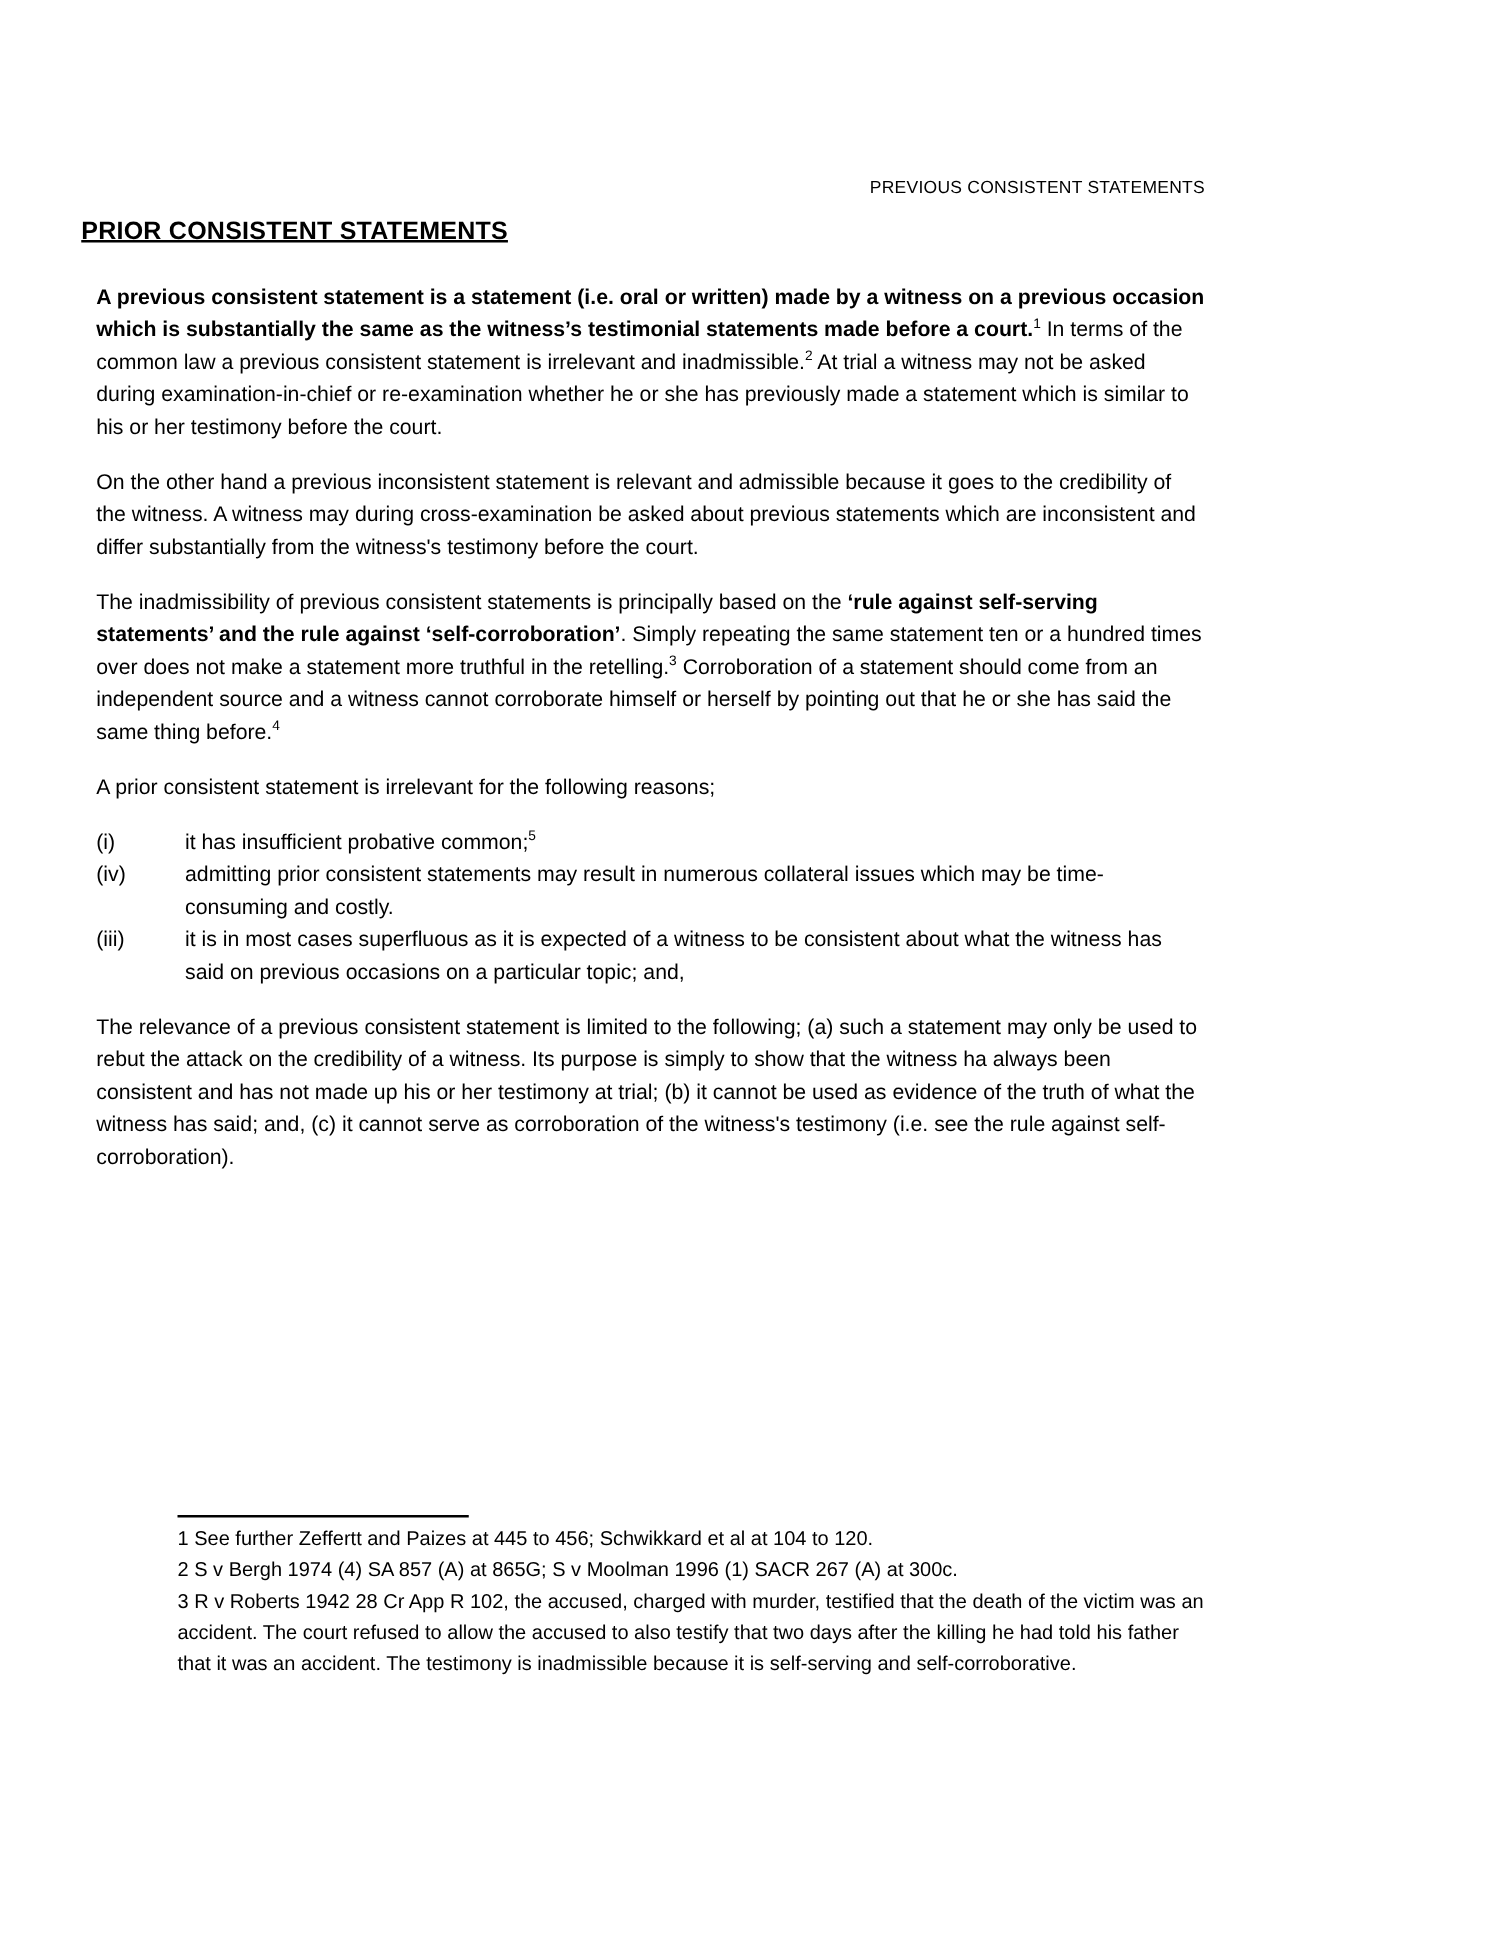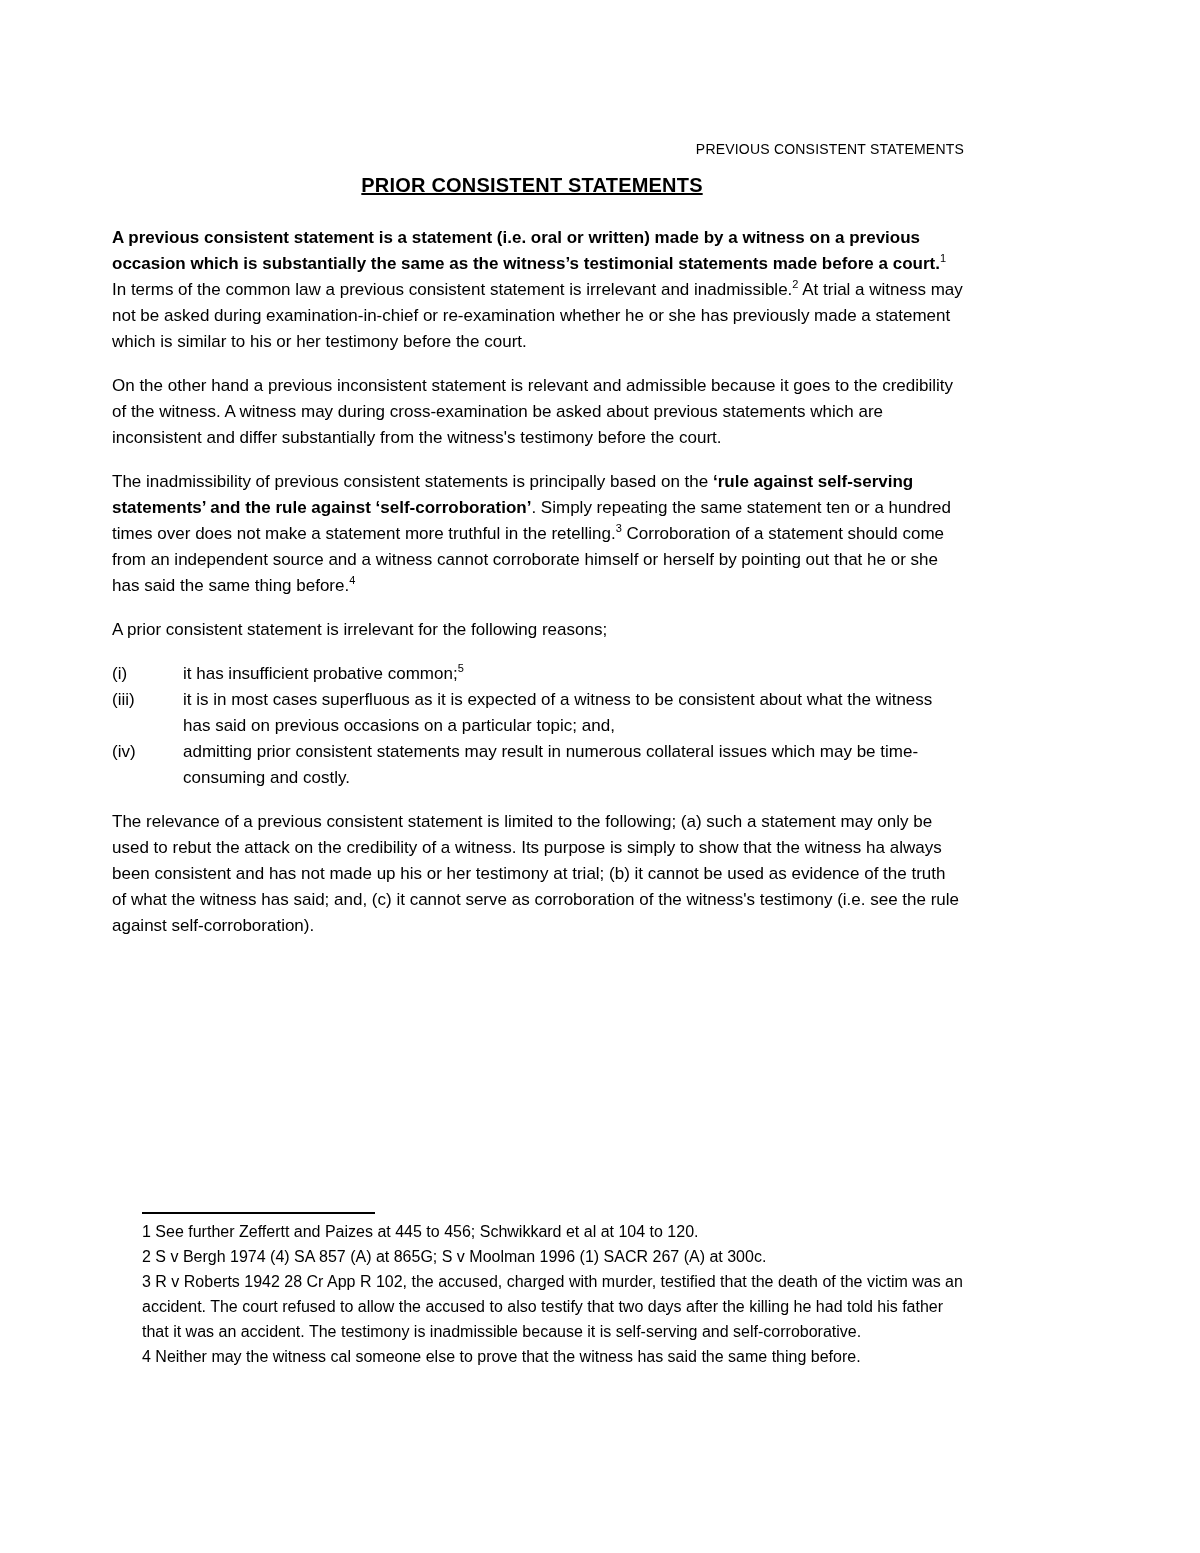--- a/index.html
+++ b/index.html
@@ -7,32 +7,31 @@
     width: 1200px;
     background: #ffffff;
     font-family: "Liberation Sans", "DejaVu Sans", sans-serif;
     color: #000000;
   }
   body { height: 1553px; overflow: hidden; }
   .page {
     position: relative;
     width: 1107px;
     height: 1553px;
-    padding: 141px 143px 0 100px;
+    padding: 141px 143px 0 65px;
     background: #ffffff;
   }
   .running-header {
     text-align: right;
     font-size: 14px;
     line-height: 16px;
     letter-spacing: 0.2px;
   }
   .doc-title {
     margin-top: 17px;
-    text-align: center;
     font-size: 20px;
     font-weight: bold;
     text-decoration: underline;
     letter-spacing: 0.2px;
   }
   .body-text { font-size: 17px; line-height: 26px; margin-left: 12px; }
   .para { margin-top: 18px; }
   .para.first { margin-top: 28px; }
   .b { font-weight: bold; }
   sup {
@@ -84,37 +83,36 @@
     <p class="para"><span>The inadmissibility of previous consistent statements is principally based on the </span><span class="b">‘rule against self-serving statements’ and the rule against ‘self-corroboration’</span><span>. Simply repeating the same statement ten or a hundred times over does not make a statement more truthful in the retelling.</span><sup>3</sup><span> Corroboration of a statement should come from an independent source and a witness cannot corroborate himself or herself by pointing out that he or she has said the same thing before.</span><sup>4</sup></p>
 
     <p class="para"><span>A prior consistent statement is irrelevant for the following reasons;</span></p>
 
     <div class="reasons">
         <div class="reason-row">
         <span class="reason-label">(i)</span>
         <span class="reason-text"><span>it has insufficient probative common;</span><sup>5</sup></span>
       </div>
         <div class="reason-row">
+        <span class="reason-label">(iv)</span>
+        <span class="reason-text"><span>admitting prior consistent statements may result in numerous collateral issues which may be time-consuming and costly.</span></span>
+      </div>
+        <div class="reason-row">
         <span class="reason-label">(iii)</span>
         <span class="reason-text"><span>it is in most cases superfluous as it is expected of a witness to be consistent about what the witness has said on previous occasions on a particular topic; and,</span></span>
-      </div>
-        <div class="reason-row">
-        <span class="reason-label">(iv)</span>
-        <span class="reason-text"><span>admitting prior consistent statements may result in numerous collateral issues which may be time-consuming and costly.</span></span>
       </div>
       </div>
 
     <p class="para"><span>The relevance of a previous consistent statement is limited to the following; (a) such a statement may only be used to rebut the attack on the credibility of a witness. Its purpose is simply to show that the witness ha always been consistent and has not made up his or her testimony at trial; (b) it cannot be used as evidence of the truth of what the witness has said; and, (c) it cannot serve as corroboration of the witness's testimony (i.e. see the rule against self-corroboration).</span></p>
 
 
   </div>
 
   <div class="footnote-block">
     <div class="footnote-separator"></div>
     <div>
         <div class="footnote-line"><span>1</span><span> </span><span>See further Zeffertt and Paizes at 445 to 456; Schwikkard et al at 104 to 120.</span></div>
         <div class="footnote-line"><span>2</span><span> </span><span>S v Bergh 1974 (4) SA 857 (A) at 865G; S v Moolman 1996 (1) SACR 267 (A) at 300c.</span></div>
         <div class="footnote-line"><span>3</span><span> </span><span>R v Roberts 1942 28 Cr App R 102, the accused, charged with murder, testified that the death of the victim was an accident. The court refused to allow the accused to also testify that two days after the killing he had told his father that it was an accident. The testimony is inadmissible because it is self-serving and self-corroborative.</span></div>
-        <div class="footnote-line"><span>4</span><span> </span><span>Neither may the witness cal someone else to prove that the witness has said the same thing before.</span></div>
       </div>
   </div>
 
 </div>
 
 </body></html>

